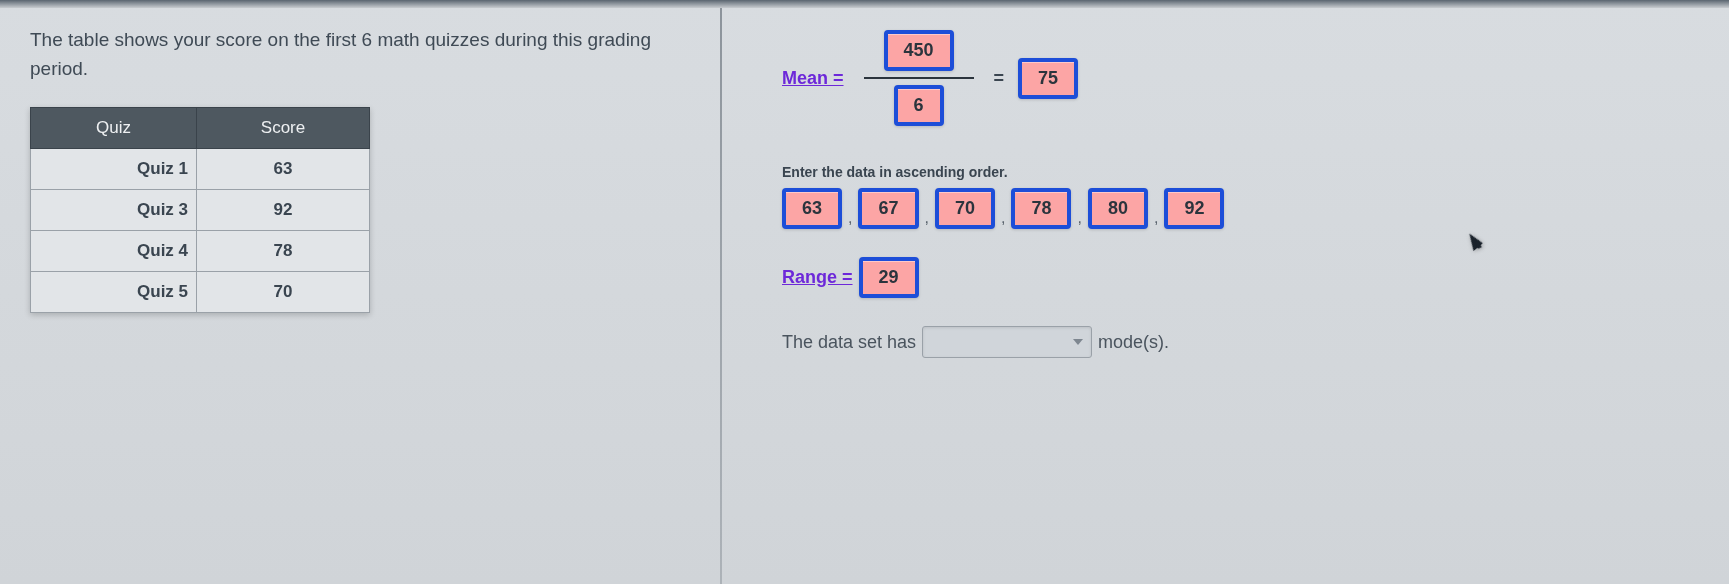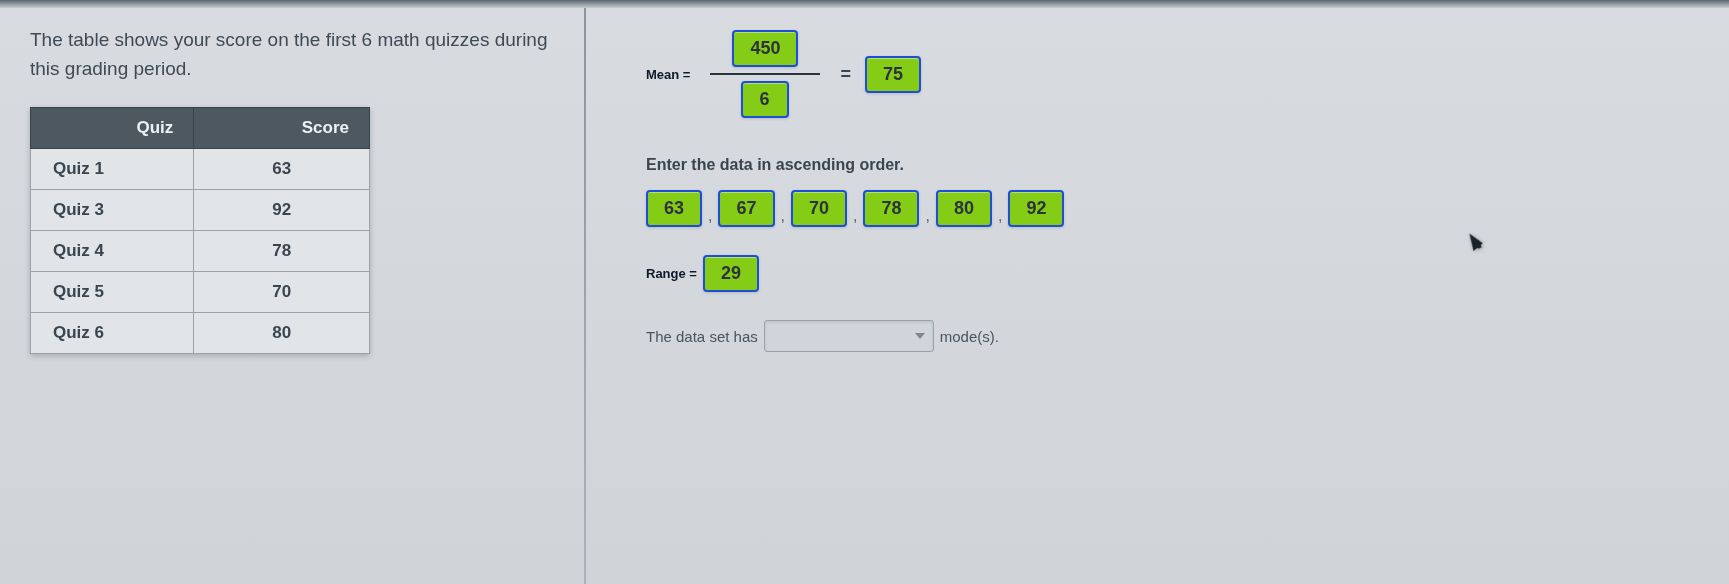--- a/index.html
+++ b/index.html
@@ -14,21 +14,21 @@
     }
     .top-bar {
       height: 8px;
       background: linear-gradient(180deg, #5a6570 0%, #c8ccd0 100%);
     }
     .content {
       display: flex;
       height: calc(100% - 8px);
     }
     .left-pane {
-      width: 584px;
+      width: 720px;
       padding: 18px 30px;
       position: relative;
     }
     .divider {
       width: 2px;
       background: linear-gradient(180deg, rgba(90,100,110,0.6), rgba(90,100,110,0.3));
       height: 100%;
     }
     .right-pane {
       flex: 1;
@@ -42,47 +42,47 @@
       margin-bottom: 24px;
     }
     .quiz-table {
       border-collapse: collapse;
       width: 340px;
       box-shadow: 0 2px 6px rgba(0,0,0,0.2);
     }
     .quiz-table th {
       background: #4e5860;
       color: #eef0f2;
-      font-weight: 700;
+      font-weight: 400;
       padding: 10px 20px;
       font-size: 17px;
       border: 1px solid #3a434b;
-      text-align: right;
     }
     .quiz-table td {
       background: #e2e5e8;
       padding: 10px 8px;
       font-size: 17px;
       font-weight: 600;
       color: #3a4550;
       border: 1px solid #9aa1a8;
       text-align: center;
     }
     .quiz-table td:first-child {
-      text-align: left;
+      text-align: right;
       padding-left: 22px;
     }
     .row-label {
       font-weight: 600;
-      color: #0f172a;
-      font-size: 13px;
+      color: #6d28d9;
+      font-size: 18px;
+      text-decoration: underline;
     }
     .value-box {
-      background: #84cc16;
-      border: 2px solid #1d4ed8;
+      background: #fca5a5;
+      border: 4px solid #1d4ed8;
       border-radius: 4px;
       padding: 6px 16px;
       font-size: 18px;
       font-weight: 700;
       color: #2b343d;
       box-shadow: 0 1px 3px rgba(0,0,0,0.15), inset 0 1px 0 rgba(255,255,255,0.4);
       min-width: 48px;
       text-align: left;
       display: inline-block;
     }
@@ -100,24 +100,24 @@
       margin: 0 6px;
     }
     .fraction-bar {
       width: 110px;
       height: 2px;
       background: #2b343d;
     }
     .equals { font-size: 18px; font-weight: 600; color: #3a4550; }
     .section-label {
       font-weight: 700;
-      font-size: 16px;
+      font-size: 14px;
       color: #3a4550;
       margin-top: 38px;
-      margin-bottom: 16px;
+      margin-bottom: 8px;
     }
     .sorted-row {
       display: flex;
       align-items: flex-end;
       gap: 4px;
     }
     .comma-sep { font-size: 16px; color: #5a646e; padding: 0 2px 2px 2px; }
     .range-row, .median-row, .mode-row {
       display: flex;
       align-items: center;
@@ -192,21 +192,21 @@
     .mode-select::after {
       content: "";
       position: absolute;
       right: 8px;
       top: 12px;
       width: 0; height: 0;
       border-left: 5px solid transparent;
       border-right: 5px solid transparent;
       border-top: 6px solid #7e8790;
     }
-    .mode-text { font-size: 15px; color: #4a545e; }
+    .mode-text { font-size: 18px; color: #4a545e; }
     .cursor-icon {
       position: absolute;
       right: 250px;
       top: 225px;
       width: 0; height: 0;
       border-left: 8px solid transparent;
       border-right: 4px solid transparent;
       border-bottom: 16px solid #1a222b;
       transform: rotate(-40deg);
       filter: drop-shadow(0 1px 2px rgba(0,0,0,0.3));
@@ -247,24 +247,20 @@
           <td>92</td>
         </tr>
         <tr>
           <td>Quiz 4</td>
           <td>78</td>
         </tr>
         <tr>
           <td>Quiz 5</td>
           <td>70</td>
         </tr>
-        <tr>
-          <td>Quiz 6</td>
-          <td>80</td>
-        </tr>
       </tbody>
     </table>
   </div>
 
   <div class="divider"></div>
 
   <div class="right-pane">
 
     <div class="mean-row">
       <span class="row-label">Mean =</span>

